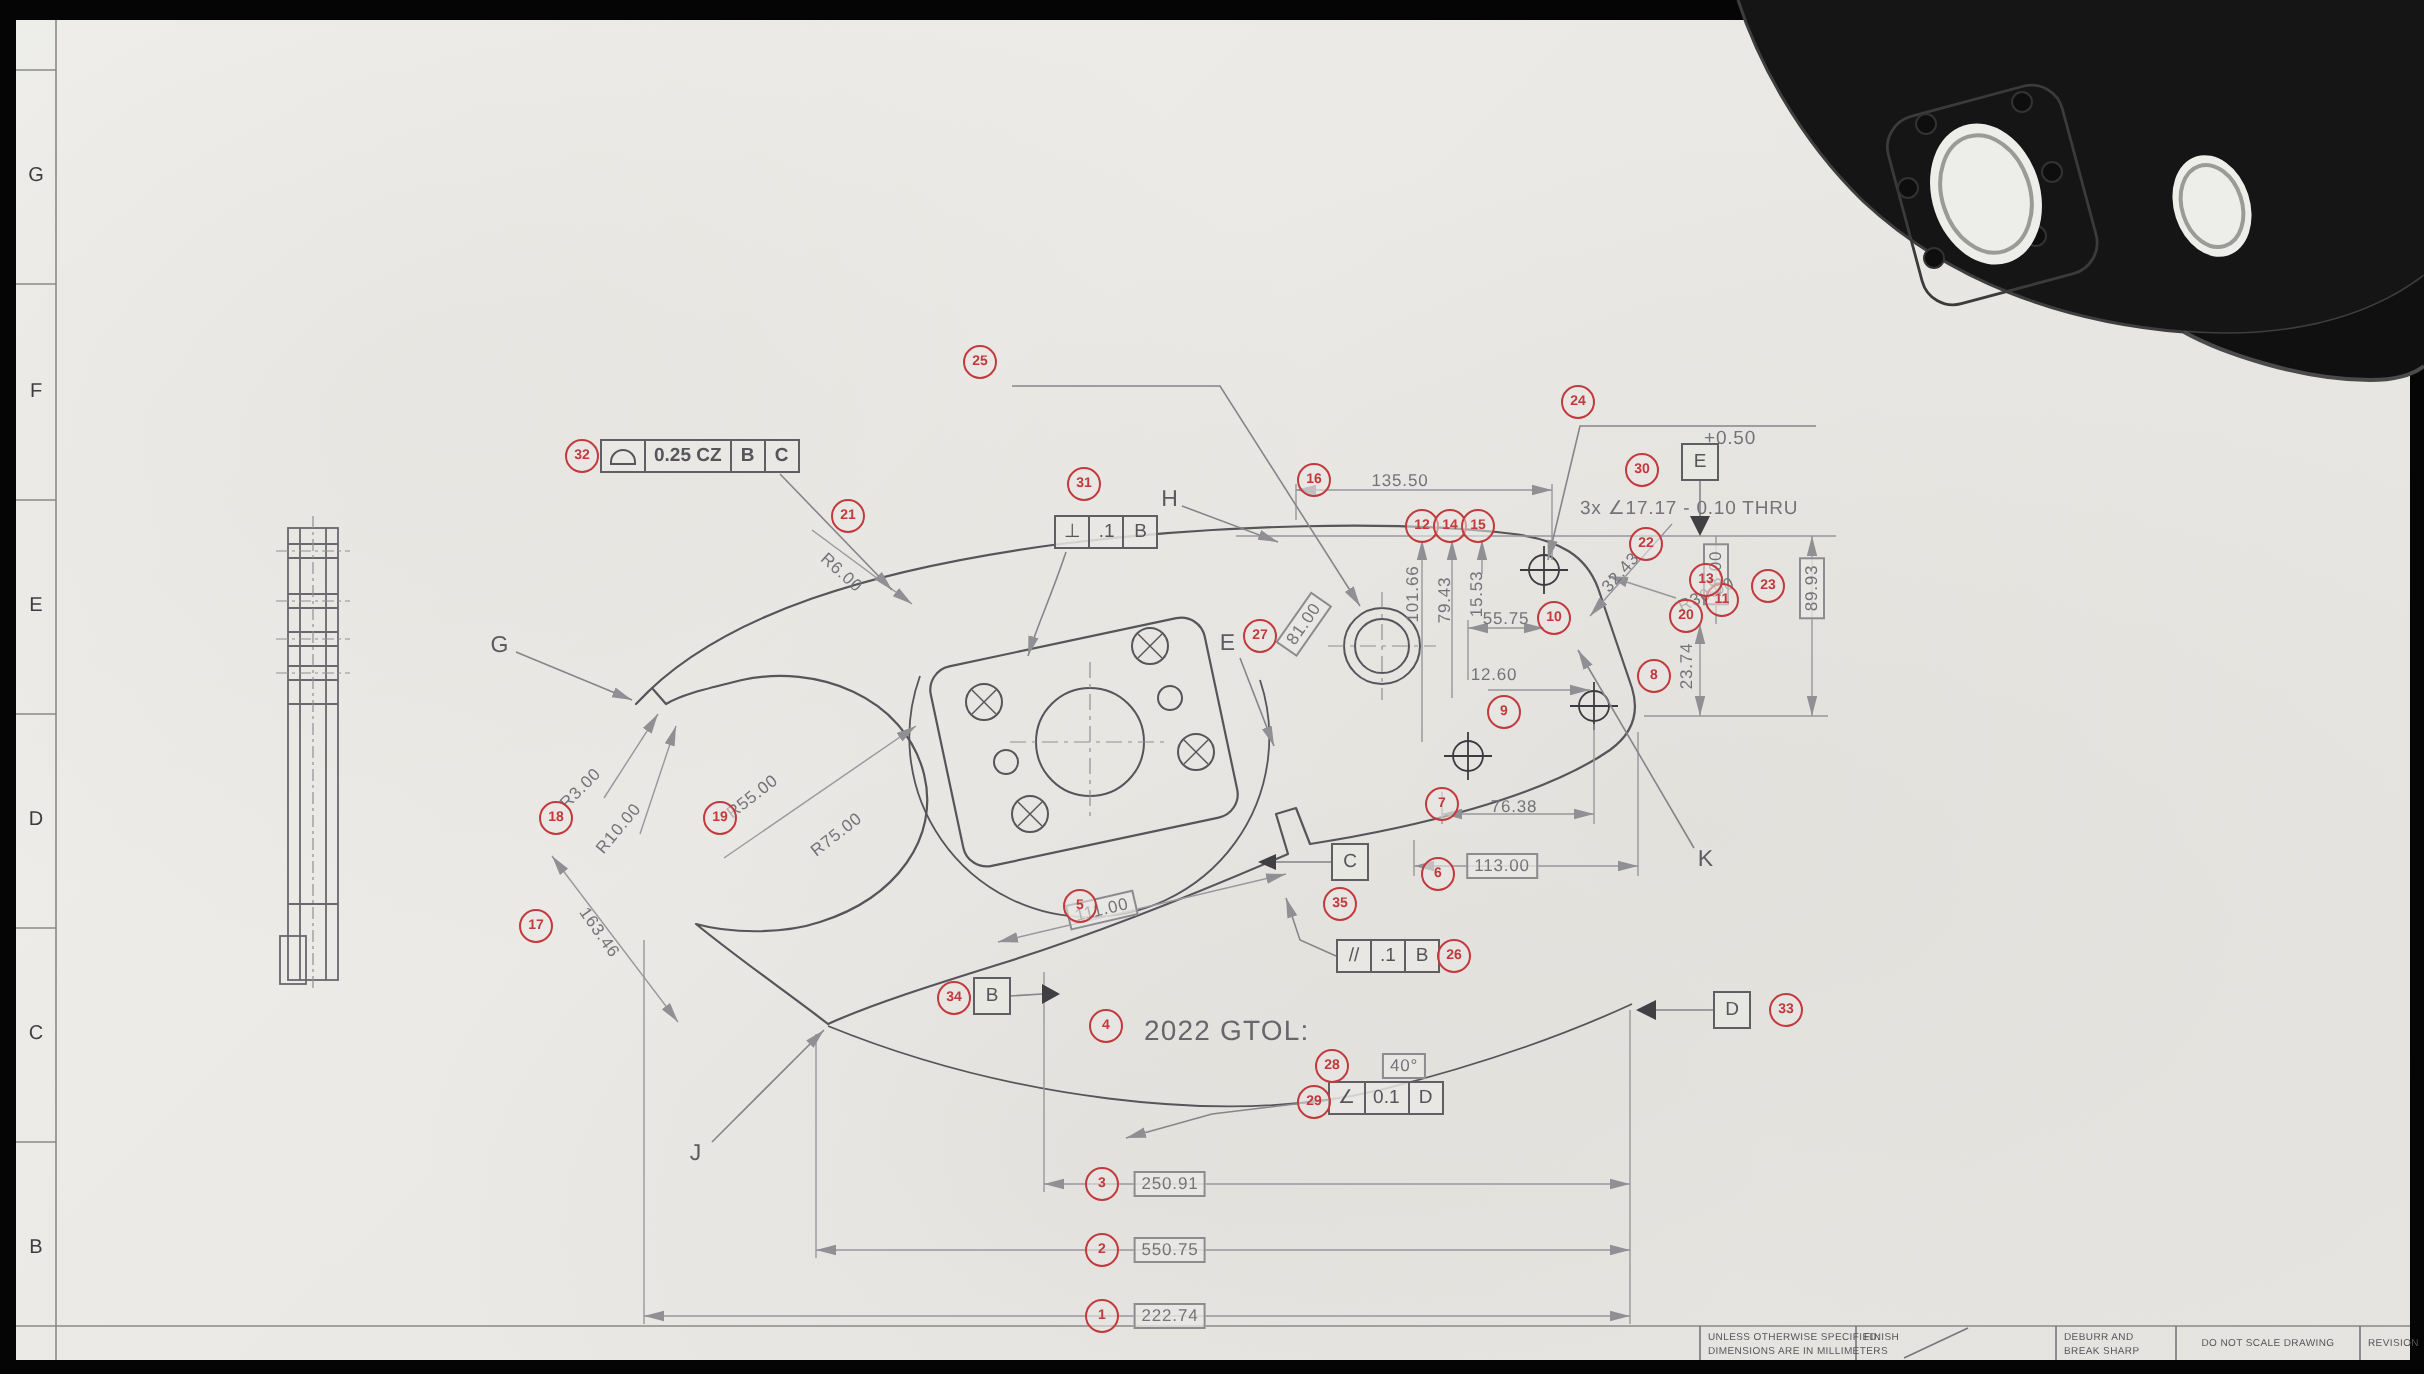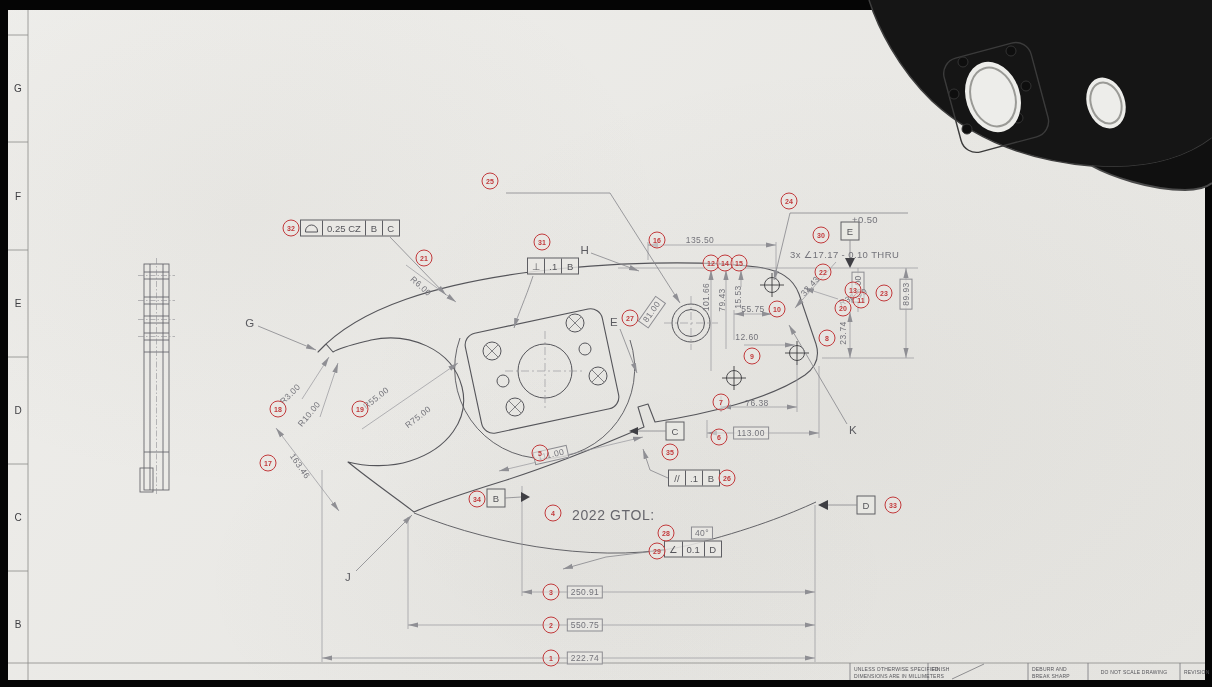--- a/index.html
+++ b/index.html
@@ -275,21 +275,21 @@
       <div class="viewlabel" style="left: 853px; top: 430px;">K</div>
       <div class="viewlabel" style="left: 614px; top: 322px;">E</div>
     </div>
   <div class="layer" id="datums">
       <div class="datumflag" style="left: 496px; top: 498px;">B</div>
       <div class="datumflag" style="left: 675px; top: 431px;">C</div>
       <div class="datumflag" style="left: 866px; top: 505px;">D</div>
       <div class="datumflag" style="left: 850px; top: 231px;">E</div>
     </div>
   <div class="layer" id="frames">
-      <div class="gdtframe" style="left: 300px; top: 228px;">
+      <div class="gdtframe" style="left: 300px; top: 228px; font-weight: bold;">
         <div class="cell">
           <div class="sym-profile"></div>
         </div>
         <div class="cell">0.25 CZ</div>
         <div class="cell">B</div>
         <div class="cell">C</div>
       </div>
       <div class="gdtframe" style="left: 527px; top: 266px;">
         <div class="cell">⊥</div>
         <div class="cell">.1</div>

